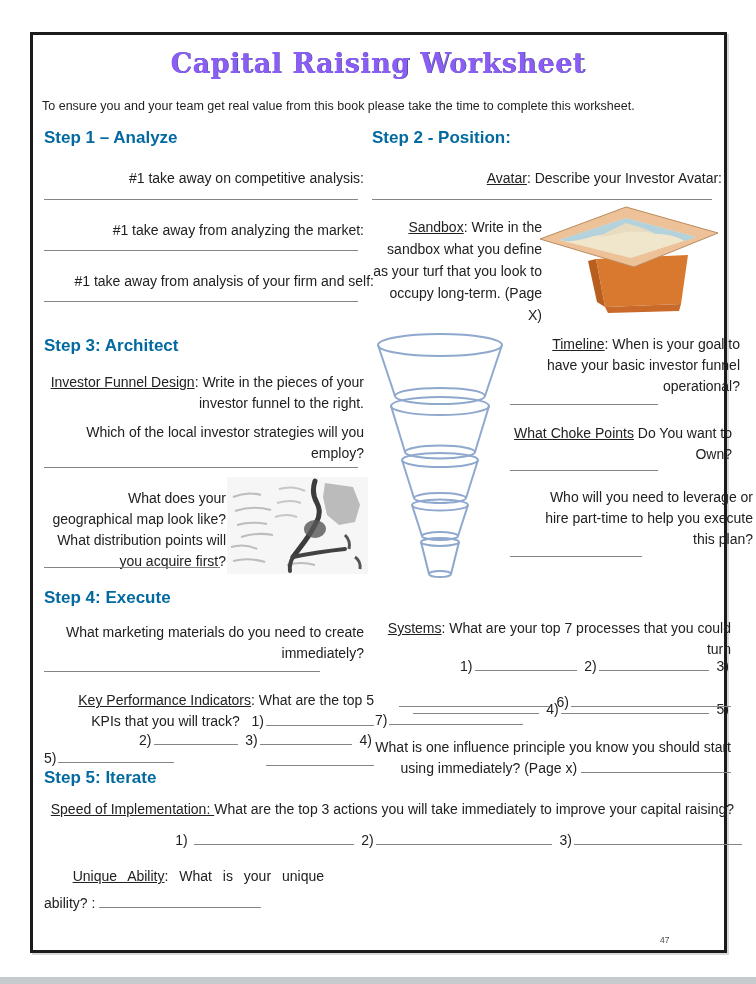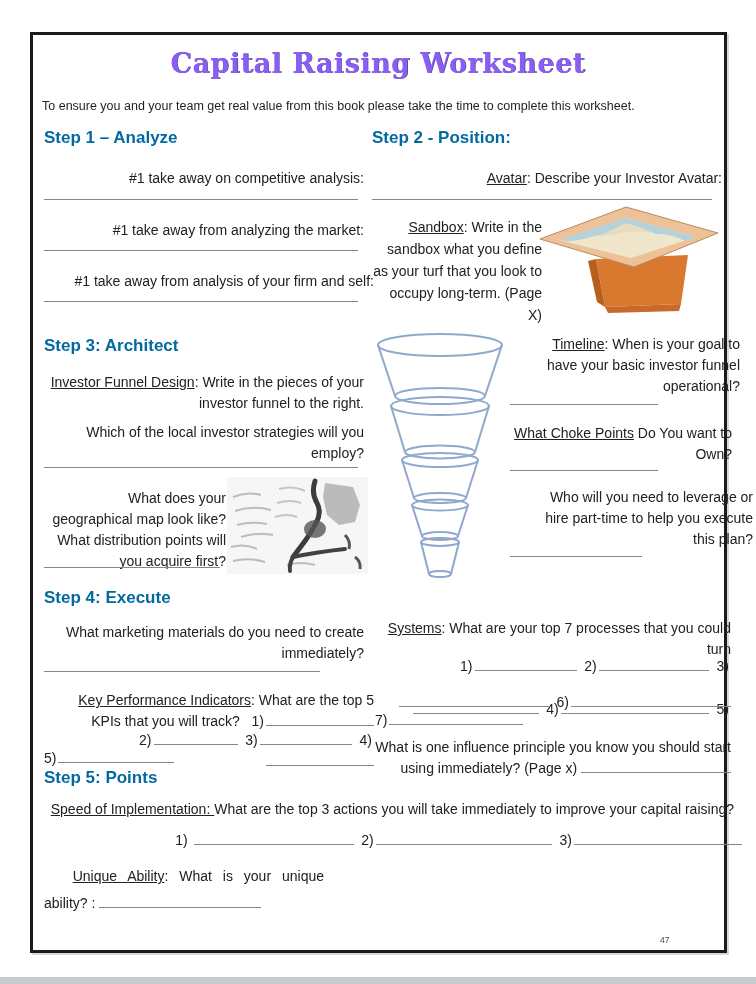--- a/index.html
+++ b/index.html
@@ -156,21 +156,21 @@
     <span class="mk">6)</span><span class="blank" style="width:160px;"></span>
   </div>
   <div class="abs q" style="left:375px;top:710px;">
     <span class="mk">7)</span><span class="blank" style="width:134px;"></span>
   </div>
   <div class="abs q" style="left:375px;top:737px;width:356px;">
     <span>What is one influence principle you know you should start</span><br>
     <span>using immediately? (Page x)</span>&nbsp;<span class="blank" style="width:150px;"></span>
   </div>
 
-  <div class="abs heading" style="left:44px;top:768px;">Step 5: Points</div>
+  <div class="abs heading" style="left:44px;top:768px;">Step 5: Iterate</div>
   <div class="abs q" style="left:44px;top:799px;width:690px;">
     <span class="ul">Speed of Implementation: </span><span>What are the top 3 actions you will take immediately to improve your capital raising?</span>
   </div>
   <div class="abs q" style="left:62px;top:830px;width:680px;">
     <span class="mk">1)</span>&nbsp;<span class="blank" style="width:160px;"></span>&nbsp;
     <span class="mk">2)</span><span class="blank" style="width:176px;"></span>&nbsp;
     <span class="mk">3)</span><span class="blank" style="width:168px;"></span>
   </div>
   <div class="abs q just" style="left:44px;top:860px;width:280px;margin-top:6px;">
     <span class="ul">Unique Ability</span><span>: What is your unique</span>

